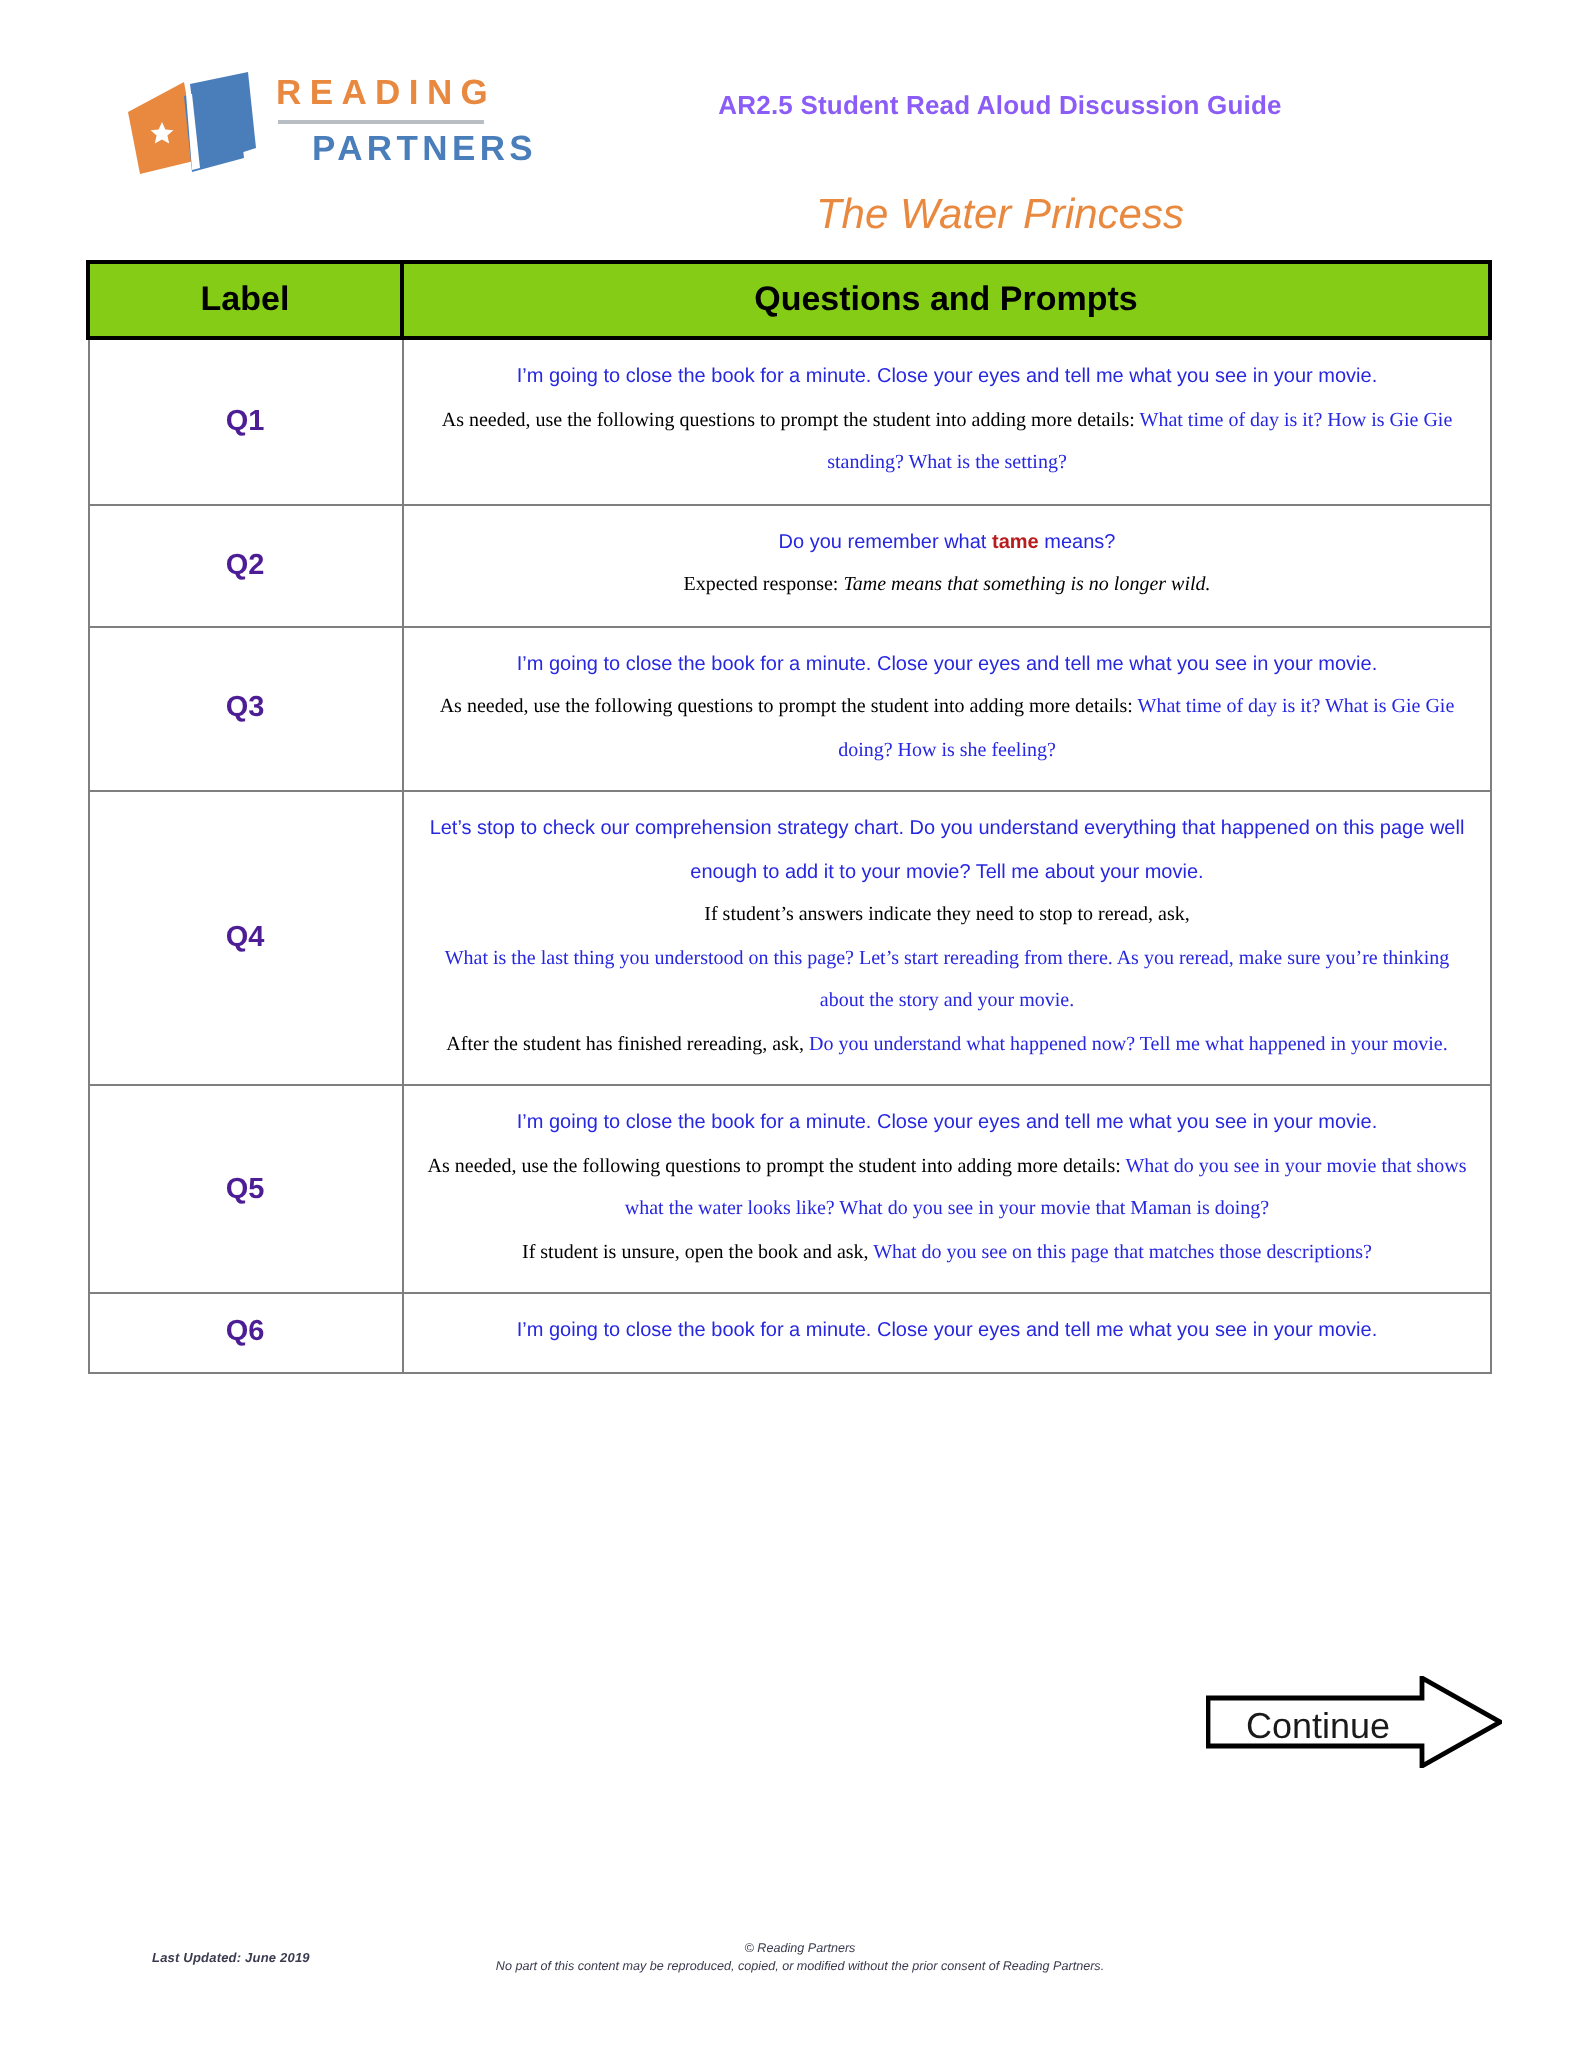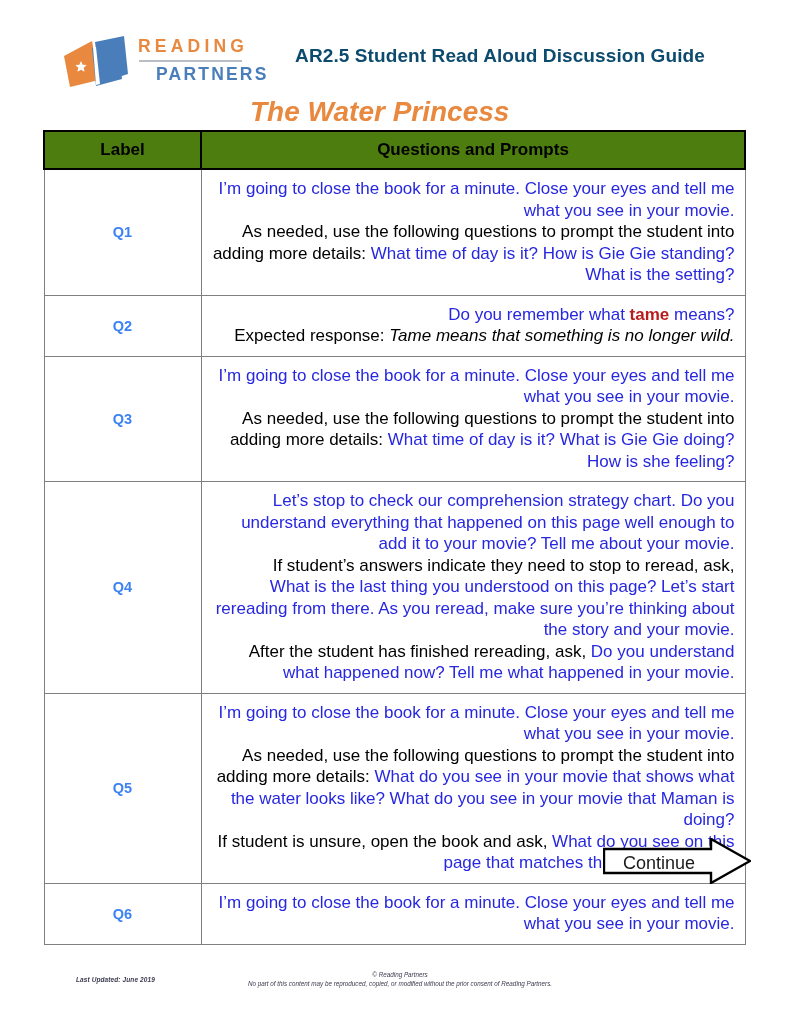--- a/index.html
+++ b/index.html
@@ -77,78 +77,78 @@
     line-height: 20px;
     margin-left: 18px;
   }
 
   .doc-title {
     position: absolute;
     left: 250px;
     top: 45px;
     width: 500px;
     text-align: center;
-    font-size: 19px;
-    font-weight: bold;
-    color: #0c4a6e;
+    font-size: 13px;
+    font-weight: bold;
+    color: #8b5cf6;
     letter-spacing: 0.1px;
   }
   .book-title {
     position: absolute;
     left: 250px;
     top: 96px;
     width: 500px;
-    text-align: left;
-    font-size: 28px;
-    font-weight: bold;
+    text-align: center;
+    font-size: 21px;
+    font-weight: normal;
     font-style: italic;
     color: #E8893F;
   }
 
   
   .table {
     position: absolute;
     left: 43px;
     top: 130px;
     width: 701px;
     border-collapse: collapse;
     table-layout: fixed;
   }
   .table td, .table th {
     border: 1px solid #7f7f7f;
     vertical-align: middle;
     padding: 0;
   }
   .table thead th {
-    background: #4d7c0f;
+    background: #84cc16;
     border: 2px solid #000000;
     font-size: 17px;
     font-weight: bold;
     height: 36px;
     text-align: center;
     color: #000;
   }
   .col-label { width: 157px; }
   .col-prompt { width: 544px; }
 
   td.label-cell {
     text-align: center;
     font-size: 14.5px;
     font-weight: bold;
-    color: #3b82f6;
+    color: #4c1d95;
   }
   td.prompt-cell {
     padding: 8px 10px 9px 11px;
-    font-size: 17px;
+    font-size: 10px;
     line-height: 21.5px;
     color: #000;
-    text-align: right;
+    text-align: center;
   }
   .p { margin: 0; }
-  .p + .p { margin-top: 0; }
+  .p + .p { margin-top: 0; font-family: Liberation Serif, serif; }
   .gap { margin-top: 13px; }
   .blue { color: #2727E0; }
   .blue-b { color: #b91c1c; font-weight: bold; }
   .ital { font-style: italic; margin-top: 42px; }
 
   
   .continue-arrow {
     position: absolute;
     left: 603px;
     top: 838px;

